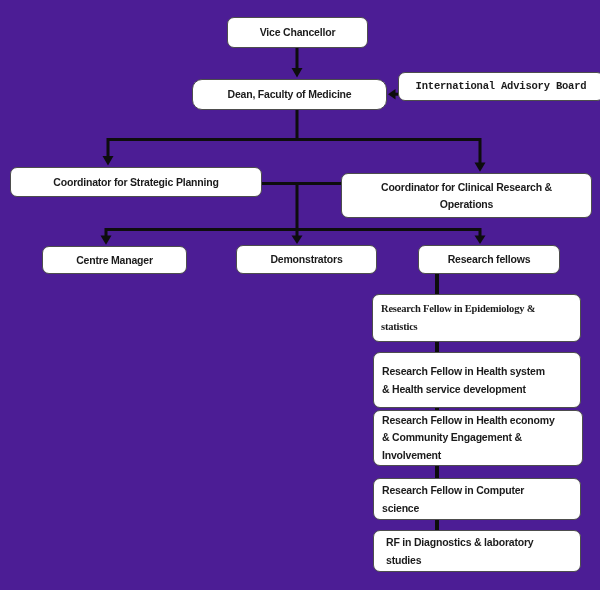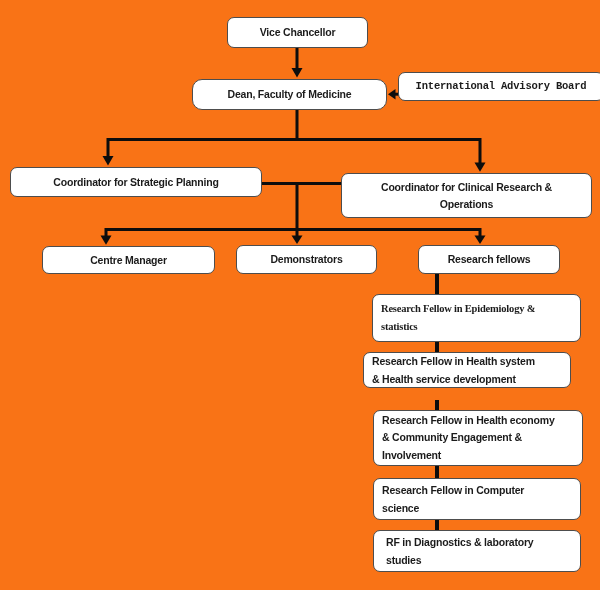--- a/index.html
+++ b/index.html
@@ -4,21 +4,21 @@
 <style>
   html, body {
     margin: 0;
     padding: 0;
     background: #ffffff;
   }
   .canvas {
     position: relative;
     width: 600px;
     height: 590px;
-    background: #f97316;
+    background: #4c1d95;
     font-family: "Liberation Sans", sans-serif;
     overflow: hidden;
   }
   svg.connectors {
     position: absolute;
     left: 0; top: 0;
     width: 600px; height: 590px;
     z-index: 0;
   }
   .node {
@@ -44,25 +44,25 @@
     text-align: left;
     padding-left: 8px;
     padding-right: 4px;
   }
   
   #node-vice-chancellor   { left:227px; top:17px;  width:141px; height:31px; }
   #node-dean              { left:192px; top:79px;  width:195px; height:31px;border-radius:10px; }
   #node-advisory          { left:398px; top:72px;  width:206px; height:29px;font-family:Liberation Mono, monospace; }
   #node-coord-strategic   { left:10px;  top:167px; width:252px; height:30px; }
   #node-coord-clinical    { left:341px; top:173px; width:251px; height:45px; line-height:1.6; }
-  #node-centre-manager    { left:42px;  top:246px; width:173px; height:28px; }
+  #node-centre-manager    { left:42px;  top:246px; width:145px; height:28px; }
   #node-demonstrators     { left:236px; top:245px; width:141px; height:29px; }
   #node-research-fellows  { left:418px; top:245px; width:142px; height:29px; }
   #node-rf-epidemiology   { left:372px; top:294px; width:209px; height:48px;font-family:Liberation Serif, serif; }
-  #node-rf-health-system  { left:363px; top:352px; width:208px; height:36px; }
+  #node-rf-health-system  { left:373px; top:352px; width:208px; height:56px; }
   #node-rf-health-economy { left:373px; top:410px; width:210px; height:56px; line-height:1.68; }
   #node-rf-computer       { left:373px; top:478px; width:208px; height:42px; }
   #node-rf-diagnostics    { left:373px; top:530px; width:208px; height:42px;padding-left:12px; }
 </style>
 </head>
 <body>
 
 <div class="canvas">
 
   <svg class="connectors" viewBox="0 0 600 590" xmlns="http://www.w3.org/2000/svg">

